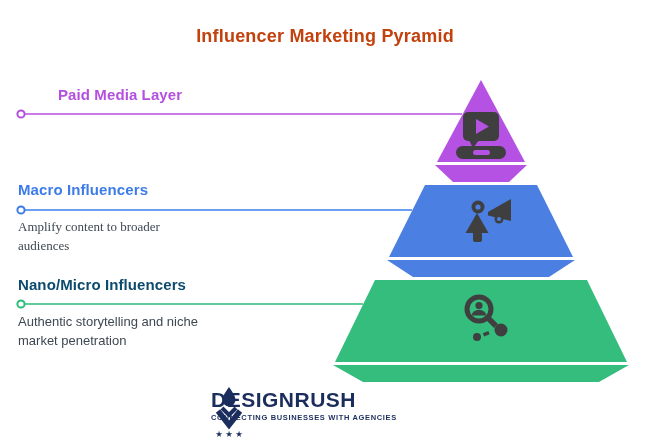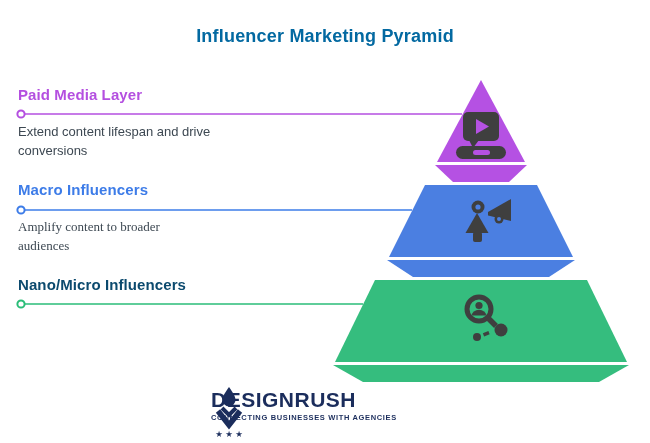--- a/index.html
+++ b/index.html
@@ -1,26 +1,26 @@
 <!DOCTYPE html>
 <html><head>
 <meta charset="utf-8">
 <style>
   html,body{margin:0;padding:0;}
   body{font-family:"Liberation Sans",sans-serif;background:#ffffff;}
   .canvas{position:relative;width:650px;height:443px;background:#ffffff;overflow:hidden;}
 
   .title{position:absolute;top:26px;left:0;width:650px;text-align:center;
-         font-size:18px;font-weight:bold;color:#0369a1;letter-spacing:.2px;}
+         font-size:18px;font-weight:bold;color:#c2410c;letter-spacing:.2px;}
 
   .section{position:absolute;left:18px;}
   .section .label{font-size:15px;font-weight:bold;letter-spacing:.1px;}
   .section .desc{font-size:13px;color:#3d4852;line-height:18px;white-space:pre-line;max-width:240px;}
 
-  .label-paid{color:#b44fe0;}
+  .label-paid{color:#b44fe0;margin-left:40px;}
   .label-macro{color:#3d7ce8;}
   .label-nano{color:#0c4a6e;}
 
   .pos-label-1{top:86px;}  .pos-desc-1{top:122px;left:18px;}
   .pos-label-2{top:181px;} .pos-desc-2{top:217px;left:18px;font-family:Liberation Serif, serif;}
   .pos-label-3{top:276px;} .pos-desc-3{top:312px;left:18px;}
 
   svg{position:absolute;top:0;left:0;}
 
   .logo{position:absolute;left:211px;top:385px;display:flex;align-items:flex-start;gap:9px;}
@@ -31,35 +31,35 @@
 </head>
 <body>
 
 <div class="canvas">
 
   <div class="title">Influencer Marketing Pyramid</div>
 
   <div class="section pos-label-1">
     <span class="label label-paid">Paid Media Layer</span>
   </div>
-  <div class="section desc pos-desc-1">
-    <span class="desc">Extend content lifespan and drive
-conversions</span>
-  </div>
 
   <div class="section pos-label-2">
     <span class="label label-macro">Macro Influencers</span>
   </div>
   <div class="section desc pos-desc-2">
     <span class="desc">Amplify content to broader
 audiences</span>
   </div>
 
   <div class="section pos-label-3">
     <span class="label label-nano">Nano/Micro Influencers</span>
+  </div>
+  <div class="section desc pos-desc-3">
+    <span class="desc">Authentic storytelling and niche
+market penetration</span>
   </div>
 
   <svg width="650" height="443" viewBox="0 0 650 443">
 
     <line x1="21" y1="114" x2="462" y2="114" stroke="#b44fe0" stroke-width="1.6"></line>
     <circle cx="21" cy="114" r="3.6" fill="#ffffff" stroke="#b44fe0" stroke-width="2"></circle>
 
     <line x1="21" y1="210" x2="412" y2="210" stroke="#3d7ce8" stroke-width="1.6"></line>
     <circle cx="21" cy="210" r="3.6" fill="#ffffff" stroke="#3d7ce8" stroke-width="2"></circle>
 

